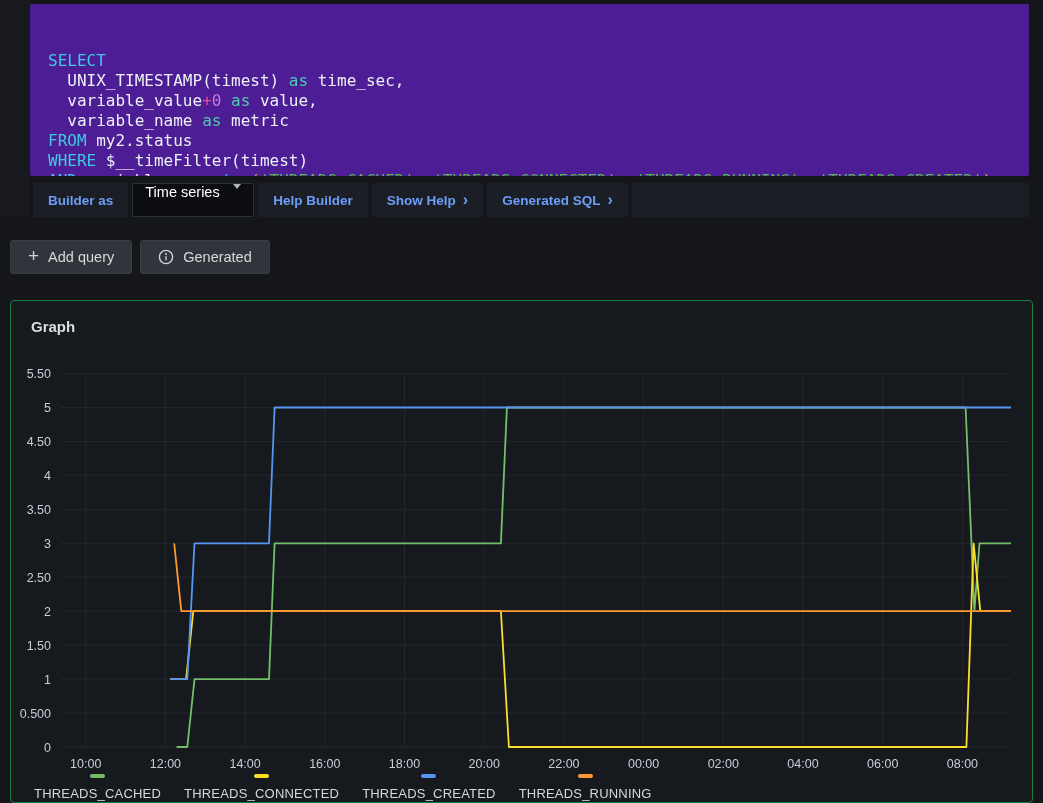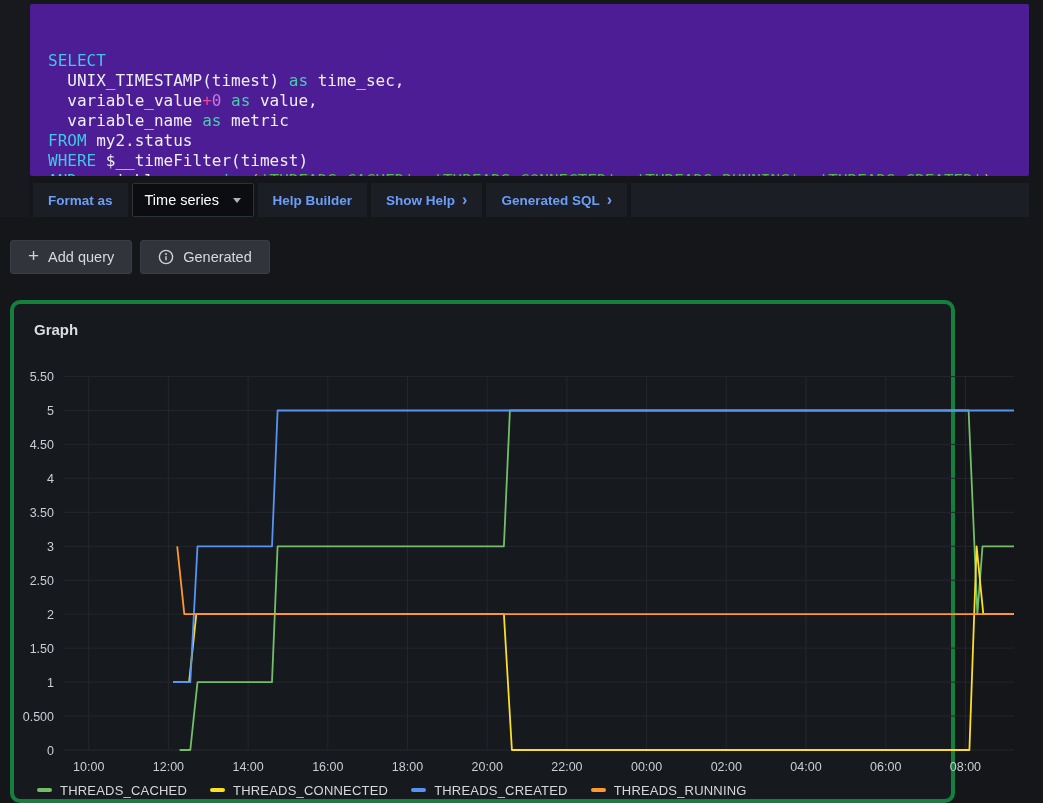--- a/index.html
+++ b/index.html
@@ -34,21 +34,21 @@
   .toolbar { position:absolute; left:33px; top:183px; width:996px; height:34px; display:flex; }
   .chip {
     background:#1b1e25; color:#6c9ef8; font-size:13.5px; font-weight:700;
     display:flex; align-items:center; padding:0 15px; margin-right:4px;
     cursor:pointer; white-space:nowrap;
   }
   .chip .chev { font-size:16px; margin-left:7px; font-weight:700; }
   .select {
     background:#0c0d10; border:1px solid #2d3138; border-radius:2px;
     color:#ffffff; font-size:14.5px; font-weight:400;
-    display:flex; align-items:center; justify-content:space-between;
+    display:flex; justify-content:space-between;
     min-width:122px; padding:0 12px; margin-right:4px; cursor:pointer;
   }
   .caret-down {
     width:0; height:0; margin-left:12px;
     border-left:4.5px solid transparent; border-right:4.5px solid transparent;
     border-top:5px solid #aeb4bc;
   }
   .toolbar-fill { flex:1; background:#1b1e25; }
 
   
@@ -57,52 +57,52 @@
     background:#32343c; border:1px solid #3a3d45; border-radius:3px;
     color:#d8d9da; font-size:14.5px; font-weight:500;
     display:flex; align-items:center; gap:9px; padding:0 17px; cursor:pointer;
     font-family:"Liberation Sans", sans-serif;
   }
   .btn .plus { font-size:19px; font-weight:400; color:#cfd1d4; margin-top:-2px; }
   .btn svg { display:block; }
 
   
   .panel {
-    position:absolute; left:10px; top:300px; width:945px; height:503px;
-    background:#161a1f; border:4px solid #15803d; border-radius:10px;
+    position:absolute; left:10px; top:300px; width:1023px; height:503px;
+    background:#161a1f; border:1px solid #15803d; border-radius:4px;
   }
   .panel-title {
     position:absolute; left:20px; top:17px;
     font-size:15px; font-weight:700; color:#dcdde0;
   }
   #chart-svg { position:absolute; left:0; top:0; }
   .grid { stroke:#24262c; stroke-width:1; }
   .ylab, .xlab {
     fill:#c9cdd4; font-size:12.5px; font-weight:500;
     font-family:"Liberation Sans", sans-serif;
   }
   .legend {
     position:absolute; left:23px; top:477px; height:18px;
     display:flex; align-items:center; gap:23px;
   }
-  .lg-item { display:flex; align-items:center; gap:8px; cursor:pointer; }
+  .lg-item { display:flex; align-items:center; gap:8px; cursor:pointer;flex-direction:column; }
   .lg-item .sw { width:15px; height:4px; border-radius:2px; display:inline-block; }
   .lg-item .lb { font-size:13px; font-weight:500; color:#d5d7db; letter-spacing:.2px; }
 </style>
 </head>
 <body>
 
 <div class="gutter"></div>
 <div class="editor">
   <div id="sql-code"><div class="cl"><span class="tk-kw">SELECT</span></div><div class="cl"><span class="tk-id">  UNIX_TIMESTAMP(timest) </span><span class="tk-op">as</span><span class="tk-id"> time_sec,</span></div><div class="cl"><span class="tk-id">  variable_value</span><span class="tk-plus">+</span><span class="tk-num">0</span><span class="tk-id"> </span><span class="tk-op">as</span><span class="tk-id"> value,</span></div><div class="cl"><span class="tk-id">  variable_name </span><span class="tk-op">as</span><span class="tk-id"> metric</span></div><div class="cl"><span class="tk-kw">FROM</span><span class="tk-id"> my2.status</span></div><div class="cl"><span class="tk-kw">WHERE</span><span class="tk-id"> $__timeFilter(timest)</span></div><div class="cl"><span class="tk-kw">AND</span><span class="tk-id"> variable_name </span><span class="tk-kw">in</span><span class="tk-id"> </span><span class="tk-paren">(</span><span class="tk-str">'THREADS_CACHED'</span><span class="tk-id">, </span><span class="tk-str">'THREADS_CONNECTED'</span><span class="tk-id">, </span><span class="tk-str">'THREADS_RUNNING'</span><span class="tk-id">, </span><span class="tk-str">'THREADS_CREATED'</span><span class="tk-paren">)</span></div></div>
 </div>
 
 <div class="toolbar">
   <div class="chip">
-    <span>Format as</span>
+    <span>Builder as</span>
   </div>
   <div class="select">
     <span>Time series</span>
     <span class="caret-down"></span>
   </div>
   <div class="chip">
     <span>Help Builder</span>
   </div>
   <div class="chip">
     <span>Show Help</span>

